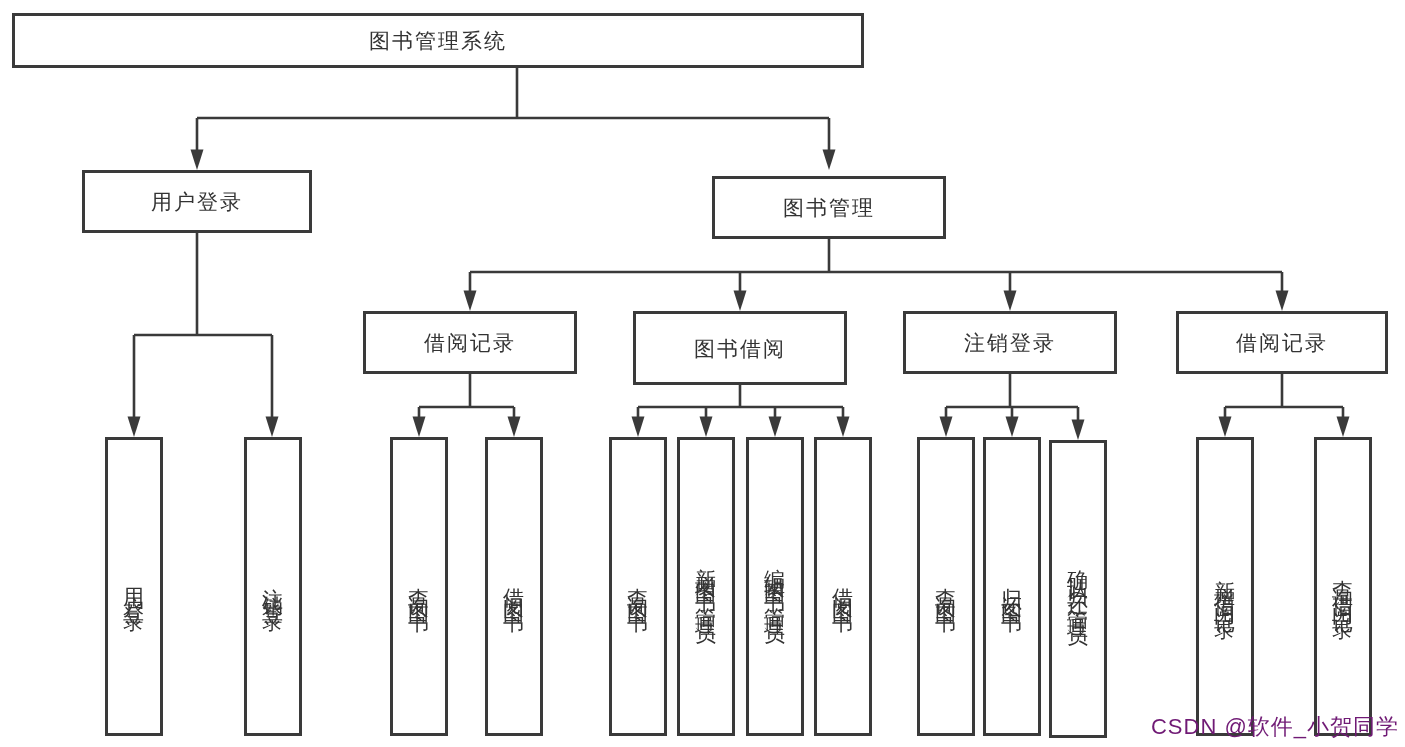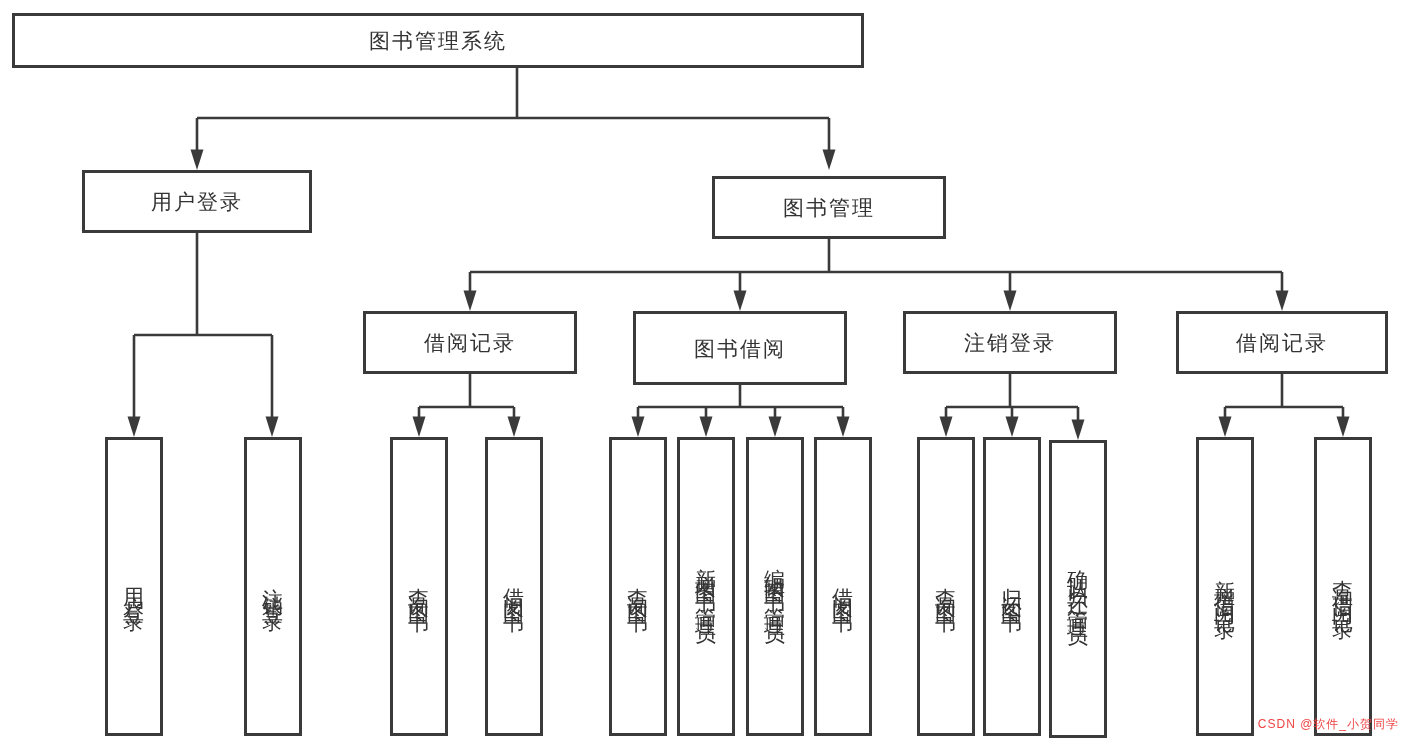--- a/index.html
+++ b/index.html
@@ -33,24 +33,24 @@
   }
   .v-node {
     writing-mode: vertical-rl;
     text-orientation: mixed;
     letter-spacing: 8px;
     font-size: 21px;
   }
   .watermark {
     position: absolute;
     right: 6px;
-    bottom: 14px;
-    font-size: 12px;
+    bottom: 5px;
+    font-size: 22px;
     letter-spacing: 1px;
-    color: #ef4444;
+    color: #701a75;
     z-index: 3;
     white-space: nowrap;
   }
 </style>
 </head>
 <body>
 
 <div class="canvas">
 
   <svg class="connectors" width="1405" height="747" viewBox="0 0 1405 747" xmlns="http://www.w3.org/2000/svg">

